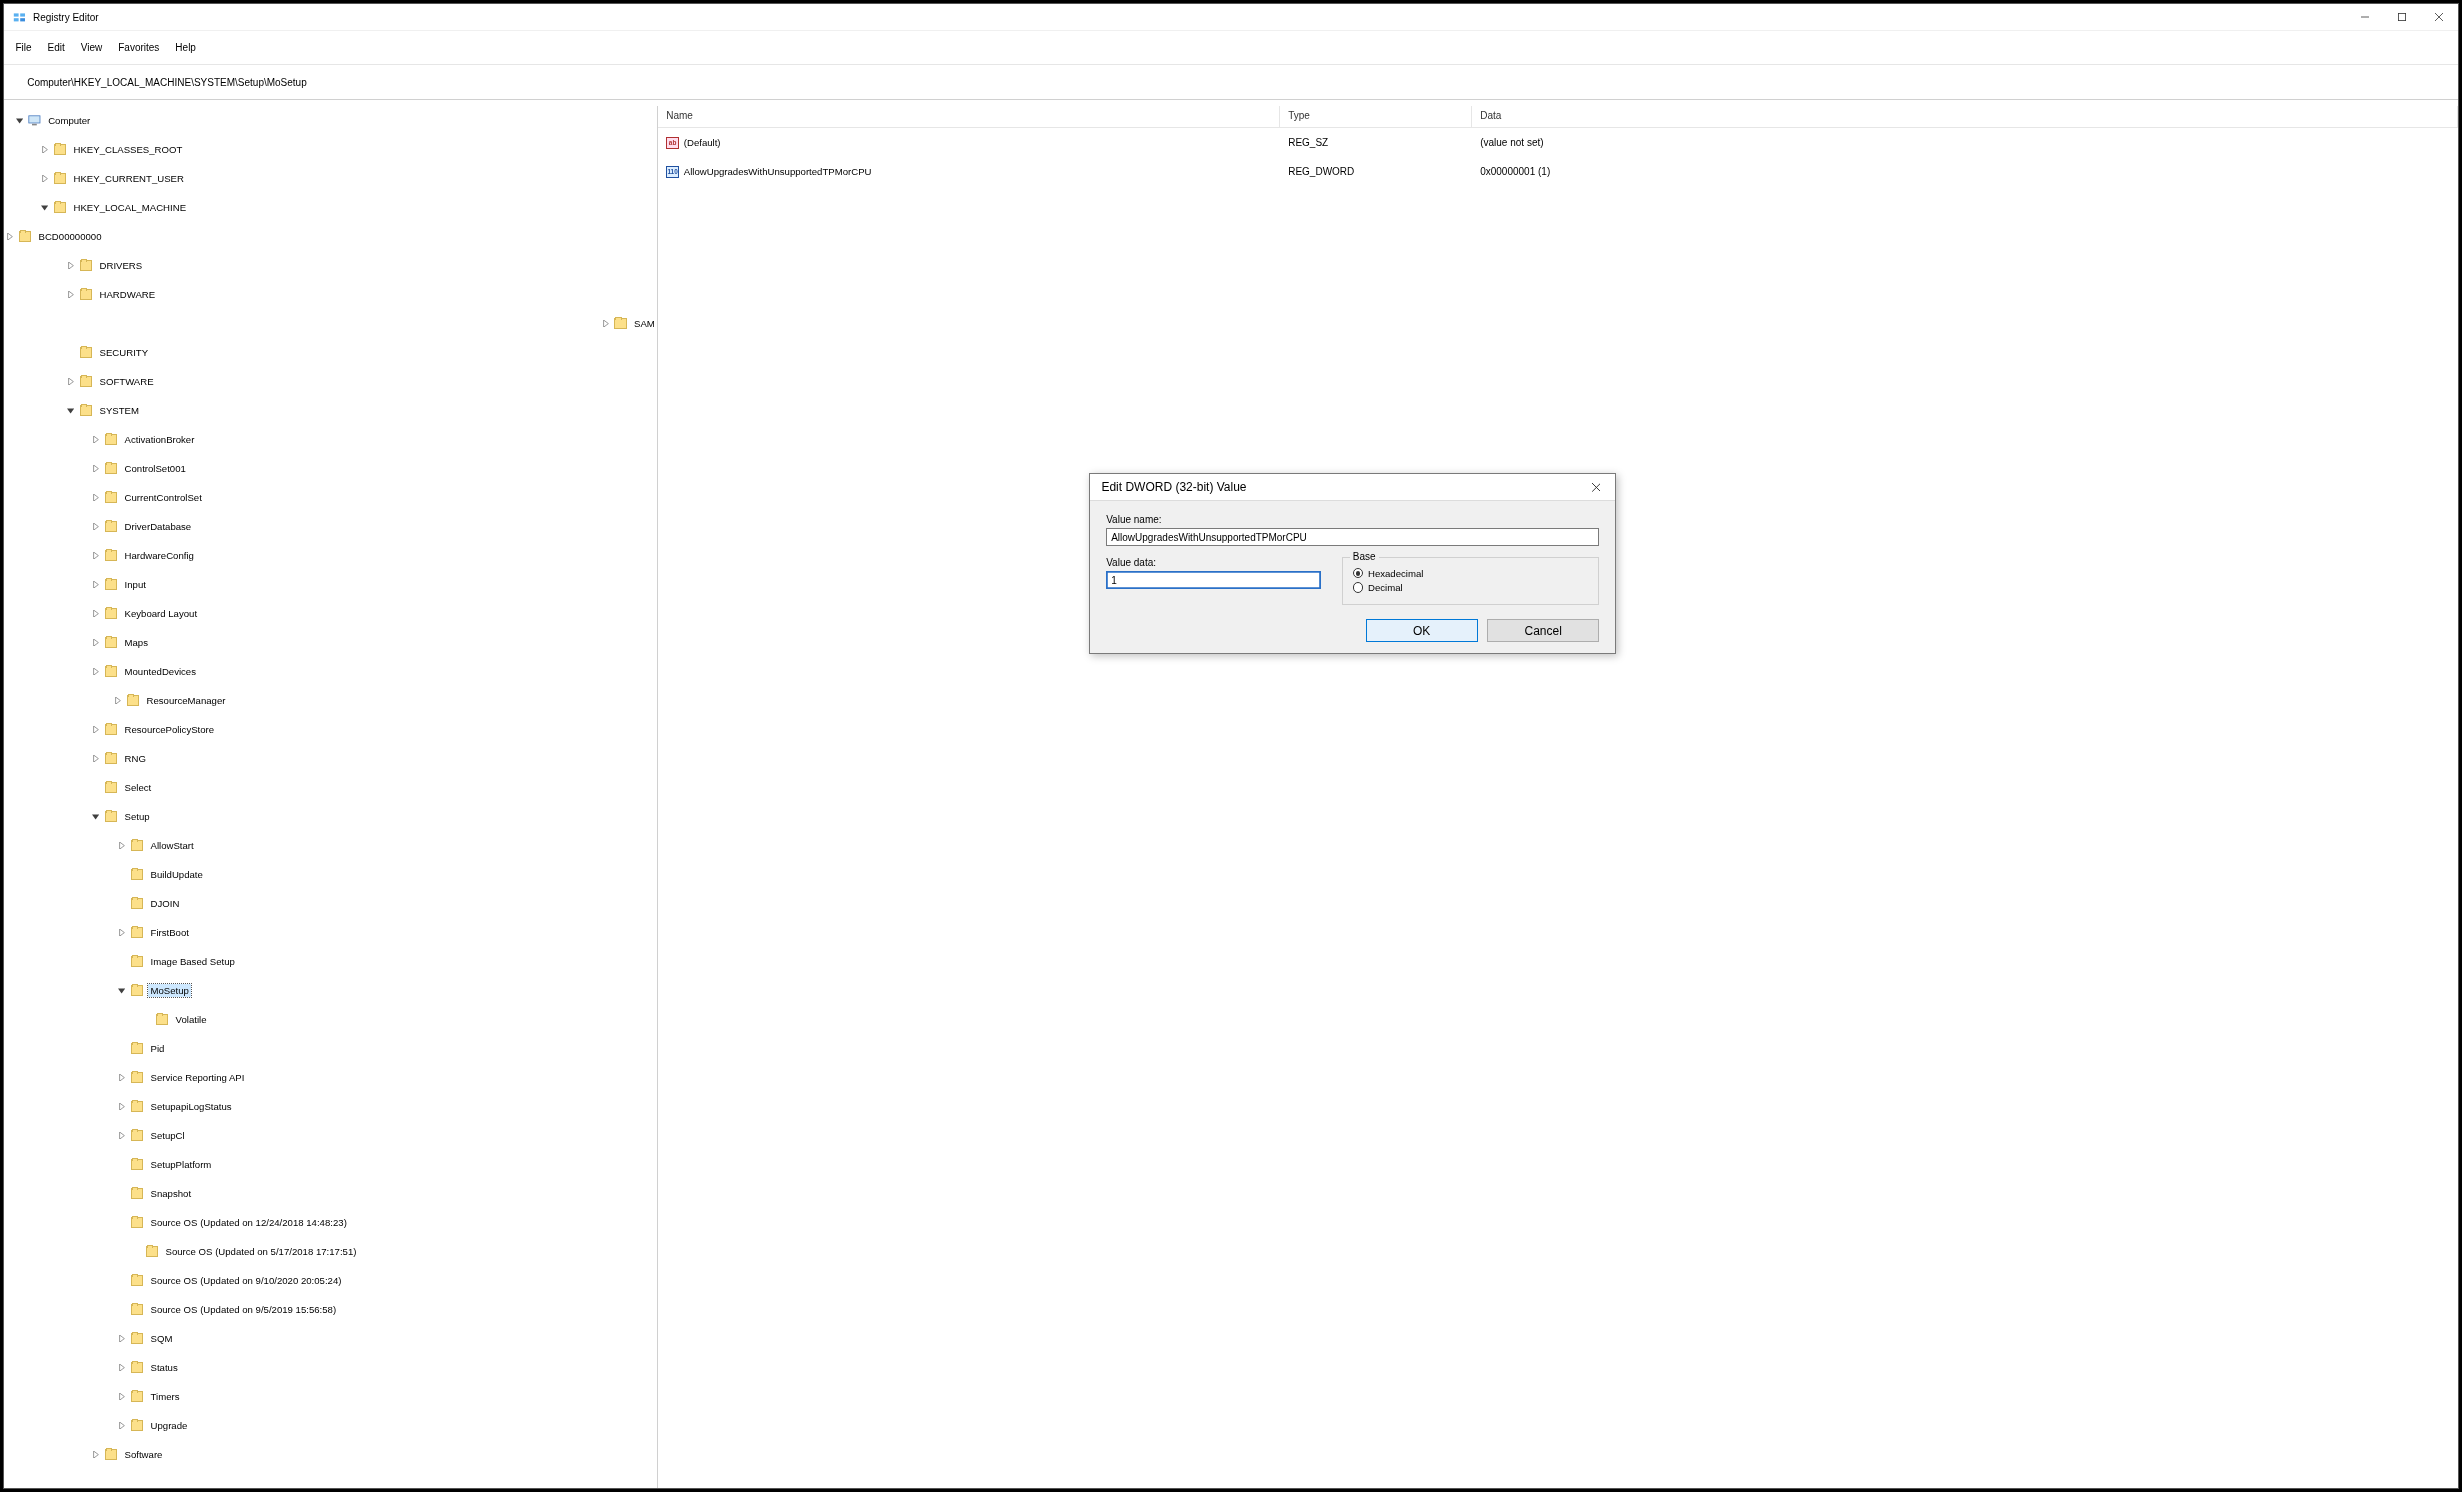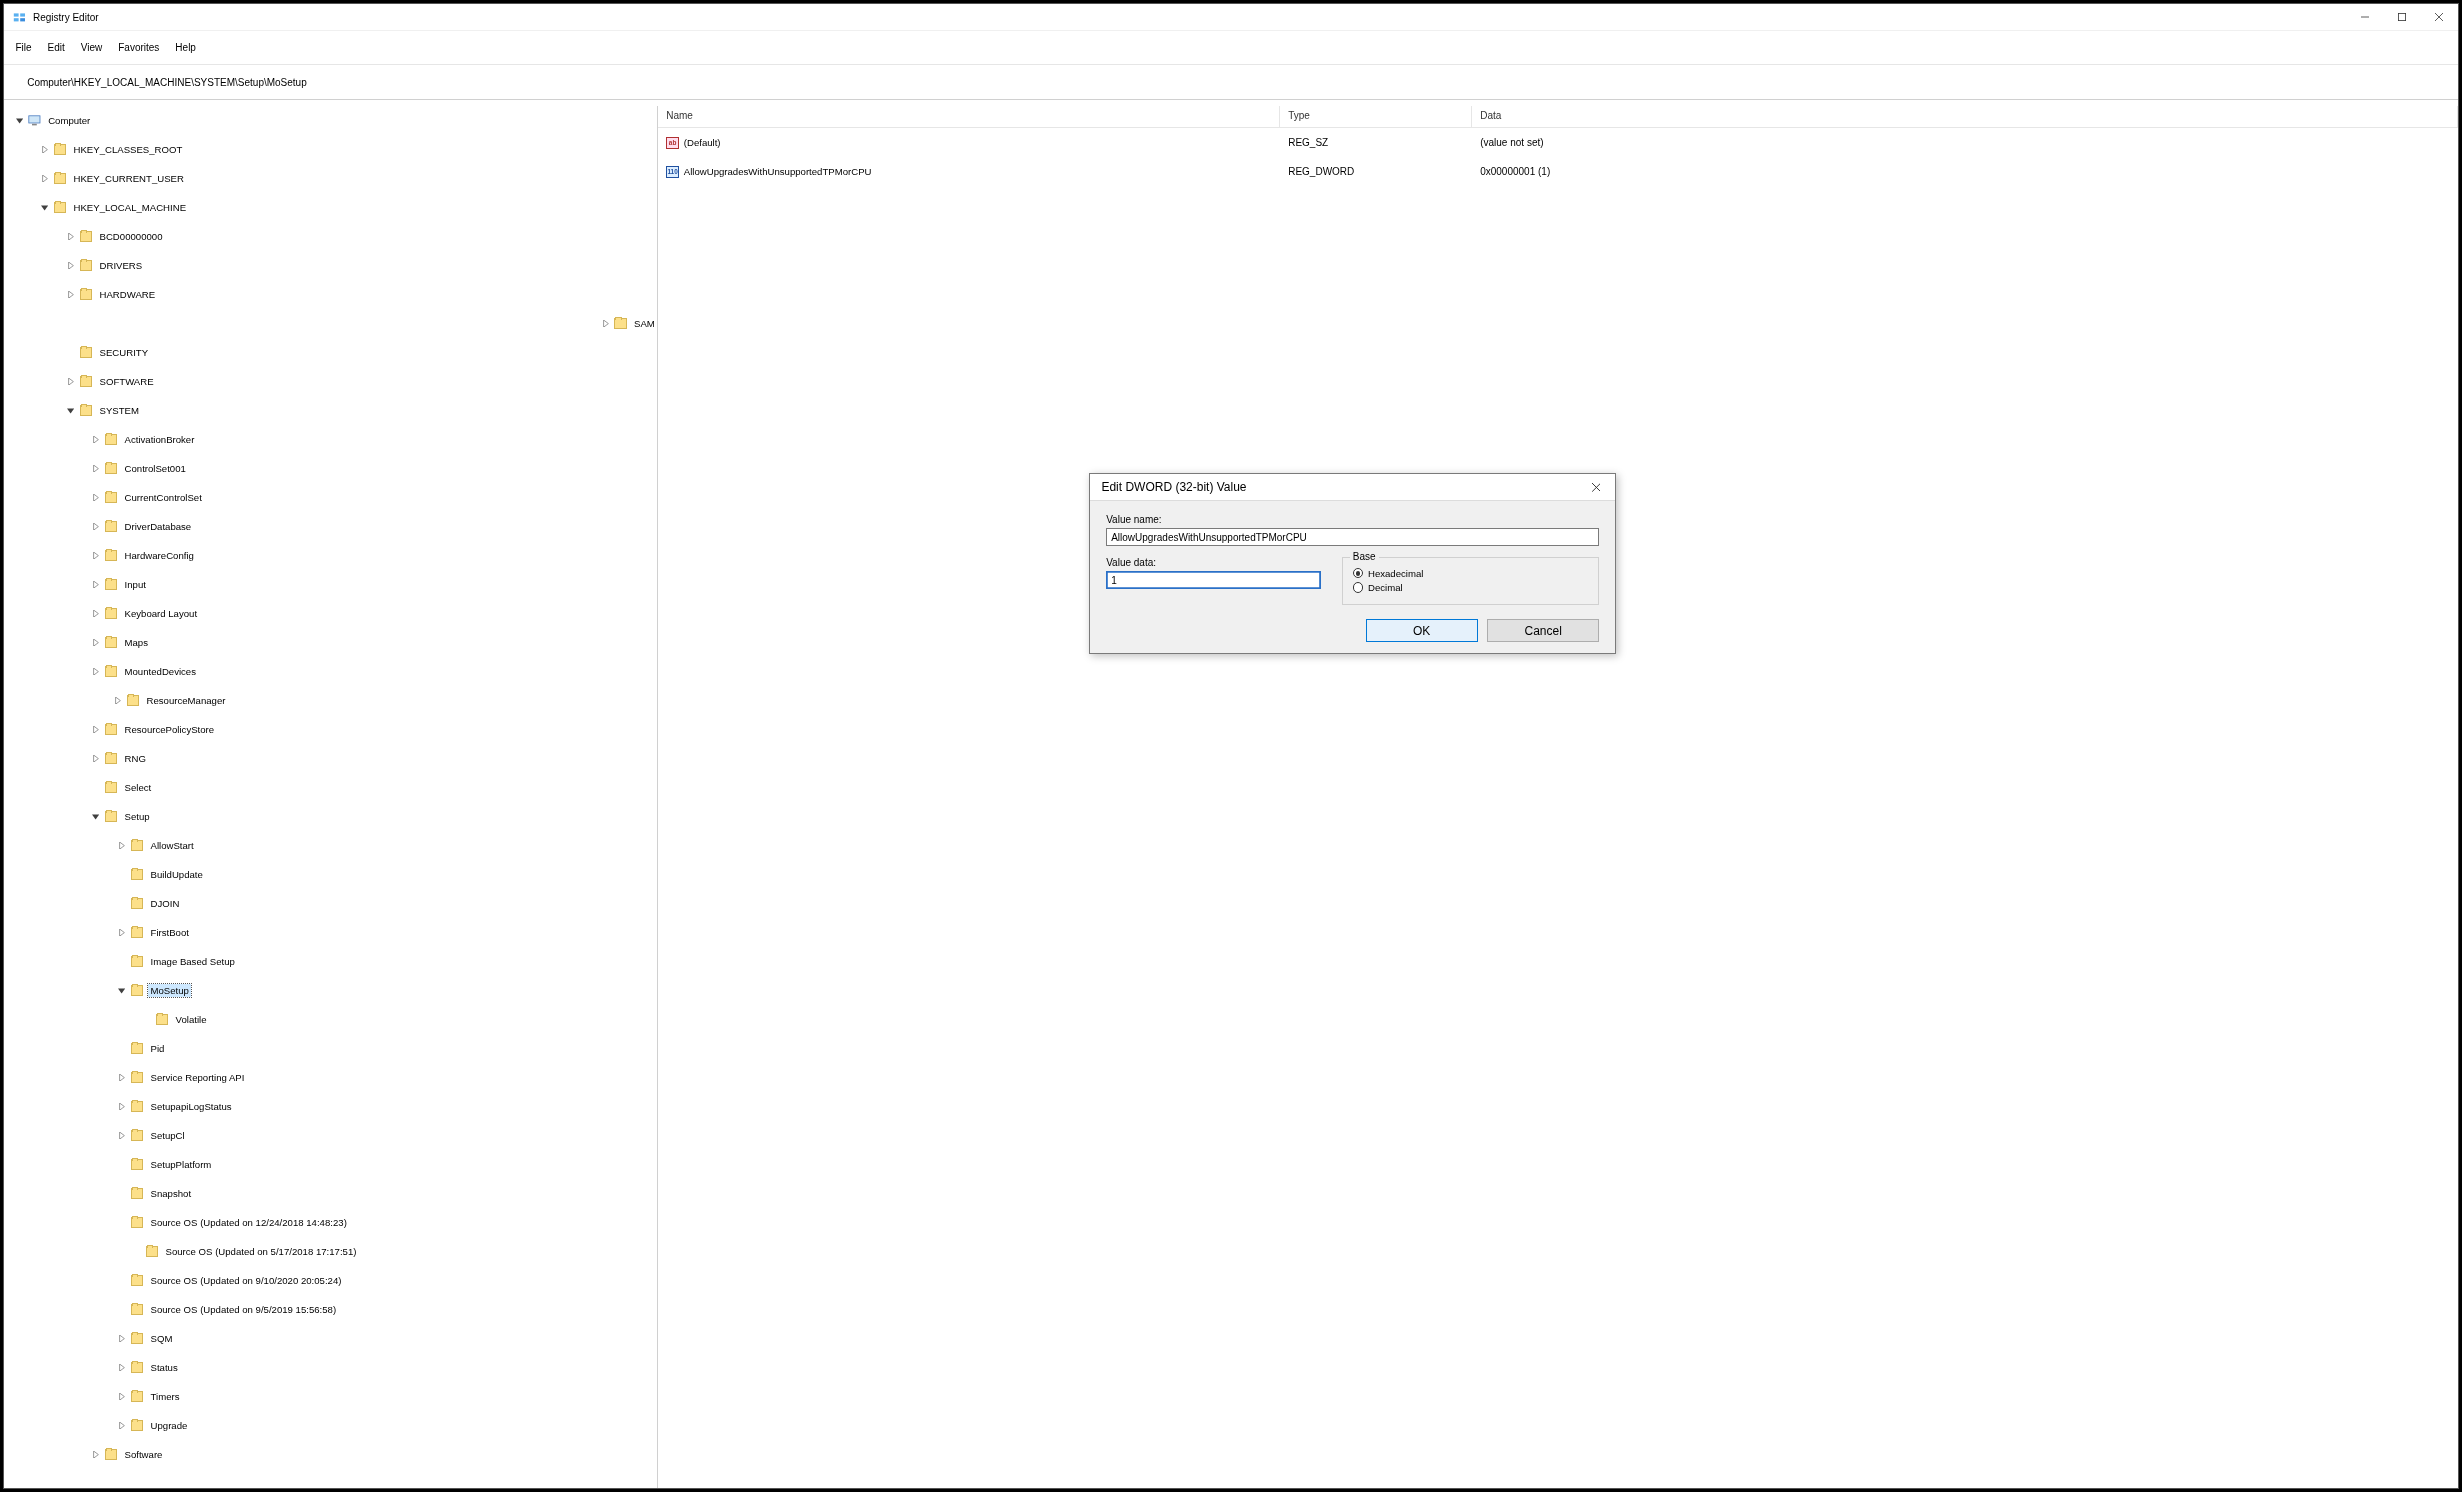--- a/index.html
+++ b/index.html
@@ -162,77 +162,77 @@
           </div>
           <div class="tree-row" style="padding-left: 35px;">
             <span class="expander">
               <svg width="7.2" height="7.2" viewBox="0 0 9 9">
                 <polygon points="0,2 9,2 4.5,8" fill="#404040"></polygon>
               </svg>
             </span>
             <span class="icon-folder"></span>
             <span class="label">HKEY_LOCAL_MACHINE</span>
           </div>
+          <div class="tree-row" style="">
+            <span class="expander">
+              <svg width="7.2" height="7.2" viewBox="0 0 9 9">
+                <polygon points="2,0 8,4.5 2,9" fill="none" stroke="#808080" stroke-width="1"></polygon>
+              </svg>
+            </span>
+            <span class="icon-folder"></span>
+            <span class="label">BCD00000000</span>
+          </div>
           <div class="tree-row" style="padding-left: 61px;">
             <span class="expander">
               <svg width="7.2" height="7.2" viewBox="0 0 9 9">
                 <polygon points="2,0 8,4.5 2,9" fill="none" stroke="#808080" stroke-width="1"></polygon>
               </svg>
             </span>
             <span class="icon-folder"></span>
-            <span class="label">BCD00000000</span>
+            <span class="label">DRIVERS</span>
           </div>
           <div class="tree-row" style="padding-left: 61px;">
             <span class="expander">
               <svg width="7.2" height="7.2" viewBox="0 0 9 9">
                 <polygon points="2,0 8,4.5 2,9" fill="none" stroke="#808080" stroke-width="1"></polygon>
               </svg>
             </span>
             <span class="icon-folder"></span>
-            <span class="label">DRIVERS</span>
+            <span class="label">HARDWARE</span>
+          </div>
+          <div class="tree-row" style="padding-left: 61px; justify-content: flex-end;">
+            <span class="expander">
+              <svg width="7.2" height="7.2" viewBox="0 0 9 9">
+                <polygon points="2,0 8,4.5 2,9" fill="none" stroke="#808080" stroke-width="1"></polygon>
+              </svg>
+            </span>
+            <span class="icon-folder"></span>
+            <span class="label">SAM</span>
           </div>
           <div class="tree-row" style="padding-left: 61px;">
-            <span class="expander">
-              <svg width="7.2" height="7.2" viewBox="0 0 9 9">
-                <polygon points="2,0 8,4.5 2,9" fill="none" stroke="#808080" stroke-width="1"></polygon>
-              </svg>
-            </span>
-            <span class="icon-folder"></span>
-            <span class="label">HARDWARE</span>
-          </div>
-          <div class="tree-row" style="padding-left: 61px; justify-content: flex-end;">
-            <span class="expander">
-              <svg width="7.2" height="7.2" viewBox="0 0 9 9">
-                <polygon points="2,0 8,4.5 2,9" fill="none" stroke="#808080" stroke-width="1"></polygon>
-              </svg>
-            </span>
-            <span class="icon-folder"></span>
-            <span class="label">SAM</span>
+            <span class="expander hidden">
+              <svg width="7.2" height="7.2" viewBox="0 0 9 9">
+                <polygon points="2,0 8,4.5 2,9" fill="none" stroke="#808080" stroke-width="1"></polygon>
+              </svg>
+            </span>
+            <span class="icon-folder"></span>
+            <span class="label">SECURITY</span>
           </div>
           <div class="tree-row" style="padding-left: 61px;">
-            <span class="expander hidden">
-              <svg width="7.2" height="7.2" viewBox="0 0 9 9">
-                <polygon points="2,0 8,4.5 2,9" fill="none" stroke="#808080" stroke-width="1"></polygon>
-              </svg>
-            </span>
-            <span class="icon-folder"></span>
-            <span class="label">SECURITY</span>
+            <span class="expander">
+              <svg width="7.2" height="7.2" viewBox="0 0 9 9">
+                <polygon points="2,0 8,4.5 2,9" fill="none" stroke="#808080" stroke-width="1"></polygon>
+              </svg>
+            </span>
+            <span class="icon-folder"></span>
+            <span class="label">SOFTWARE</span>
           </div>
           <div class="tree-row" style="padding-left: 61px;">
             <span class="expander">
               <svg width="7.2" height="7.2" viewBox="0 0 9 9">
-                <polygon points="2,0 8,4.5 2,9" fill="none" stroke="#808080" stroke-width="1"></polygon>
-              </svg>
-            </span>
-            <span class="icon-folder"></span>
-            <span class="label">SOFTWARE</span>
-          </div>
-          <div class="tree-row" style="padding-left: 61px;">
-            <span class="expander">
-              <svg width="7.2" height="7.2" viewBox="0 0 9 9">
                 <polygon points="0,2 9,2 4.5,8" fill="#404040"></polygon>
               </svg>
             </span>
             <span class="icon-folder"></span>
             <span class="label">SYSTEM</span>
           </div>
           <div class="tree-row" style="padding-left: 86px;">
             <span class="expander">
               <svg width="7.2" height="7.2" viewBox="0 0 9 9">
                 <polygon points="2,0 8,4.5 2,9" fill="none" stroke="#808080" stroke-width="1"></polygon>
@@ -306,21 +306,21 @@
           </div>
           <div class="tree-row" style="padding-left: 86px;">
             <span class="expander">
               <svg width="7.2" height="7.2" viewBox="0 0 9 9">
                 <polygon points="2,0 8,4.5 2,9" fill="none" stroke="#808080" stroke-width="1"></polygon>
               </svg>
             </span>
             <span class="icon-folder"></span>
             <span class="label">MountedDevices</span>
           </div>
-          <div class="tree-row" style="padding-left: 86px; margin-left: 22px;">
+          <div class="tree-row" style="padding-left: 108px;">
             <span class="expander">
               <svg width="7.2" height="7.2" viewBox="0 0 9 9">
                 <polygon points="2,0 8,4.5 2,9" fill="none" stroke="#808080" stroke-width="1"></polygon>
               </svg>
             </span>
             <span class="icon-folder"></span>
             <span class="label">ResourceManager</span>
           </div>
           <div class="tree-row" style="padding-left: 86px;">
             <span class="expander">

